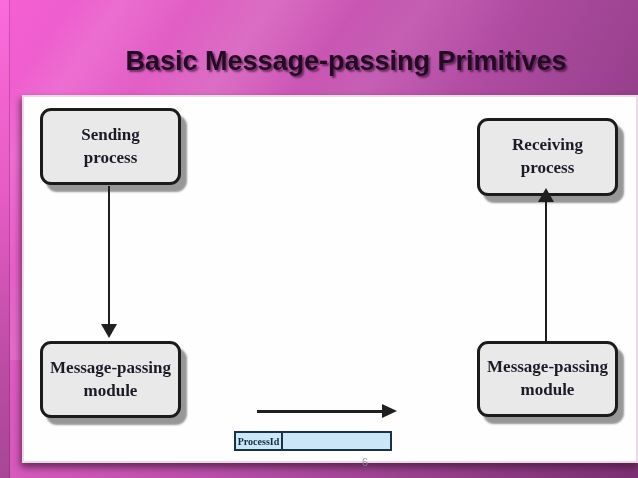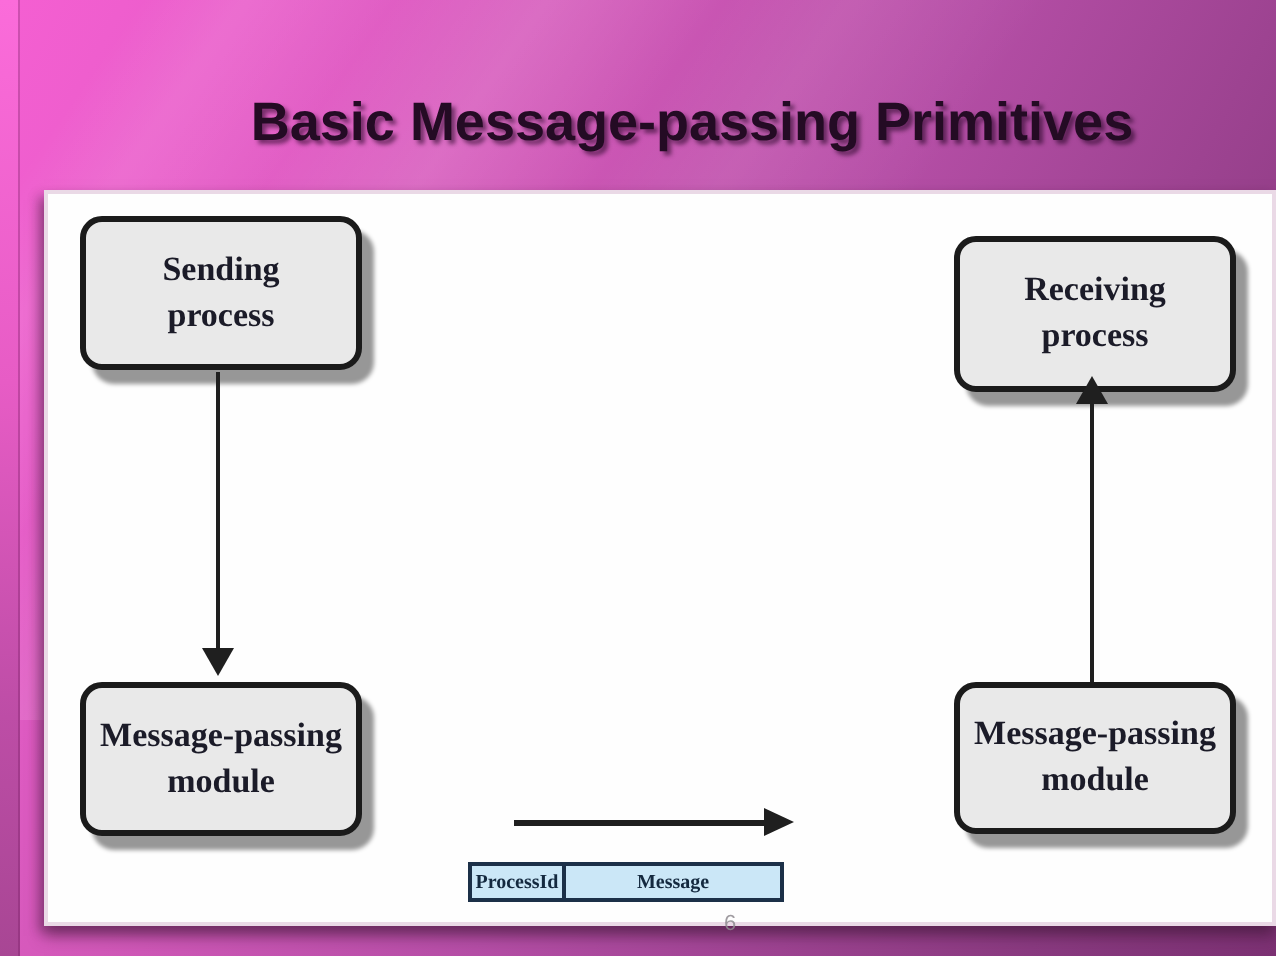--- a/index.html
+++ b/index.html
@@ -168,18 +168,17 @@
   <div class="arrowhead-down" style="left:101px; top:324px;"></div>
 
   <div class="vline" style="left:545px; top:200px; height:141px;"></div>
   <div class="arrowhead-up" style="left:538px; top:188px;"></div>
 
   <div class="hline" style="left:257px; top:410px; width:127px;"></div>
   <div class="arrowhead-right" style="left:382px; top:404px;"></div>
 
   <div class="msg-frame">
     <div class="msg-cell msg-cell-id">ProcessId</div>
-    <div class="msg-cell msg-cell-msg">Message</div>
   </div>
 
   <div class="page-number">6</div>
 
 </div>
 
 </body></html>

